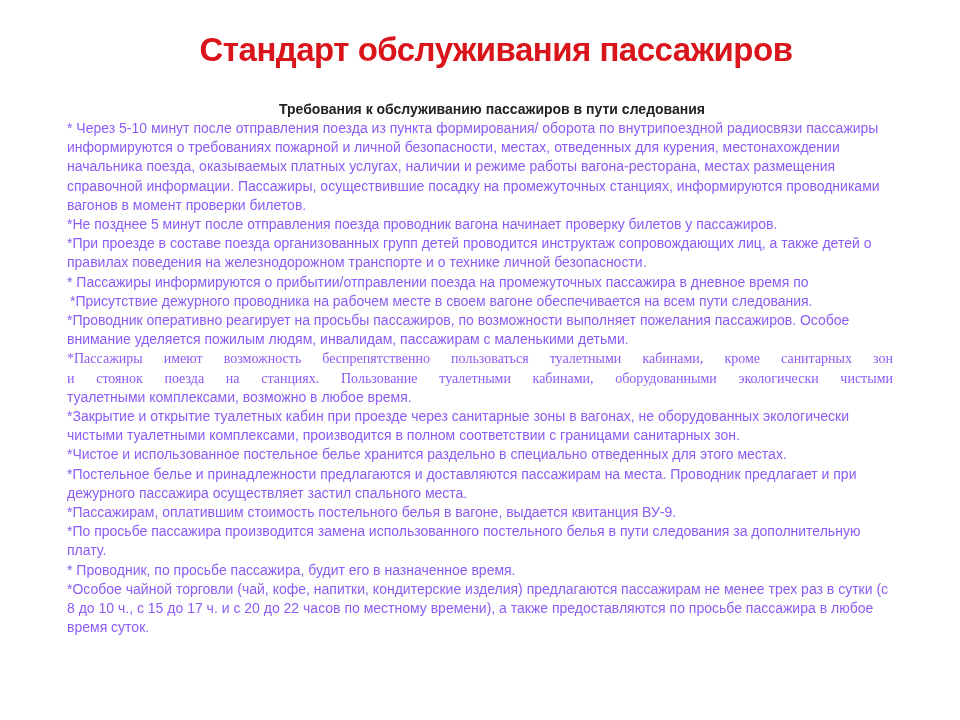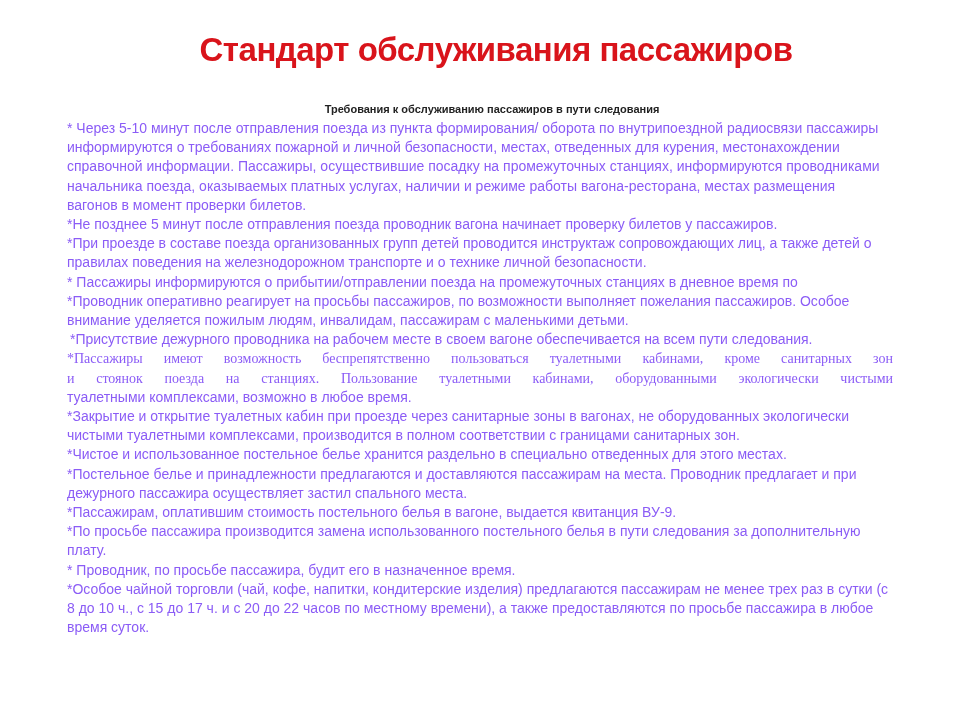--- a/index.html
+++ b/index.html
@@ -37,21 +37,21 @@
     }
     .content {
       position: absolute;
       left: 67px;
       top: 100px;
       width: 840px;
     }
     .subtitle {
       text-align: center;
       font-weight: bold;
-      font-size: 11px;
+      font-size: 14px;
       line-height: 19px;
       color: #222222;
       margin: 0 0 0 0;
       padding-left: 10px;
     }
     .para {
       margin: 0;
       font-size: 14px;
       line-height: 19.2px;
       color: #8b5cf6;
@@ -74,45 +74,45 @@
 
 <div class="slide">
   <h1 class="title">Стандарт обслуживания пассажиров</h1>
 
   <div class="content">
     <div class="subtitle">Требования к обслуживанию пассажиров в пути следования</div>
 
     <p class="para">
       <span class="line">* Через 5-10 минут после отправления поезда из пункта формирования/ оборота по внутрипоездной радиосвязи пассажиры</span>
       <span class="line">информируются о требованиях пожарной и личной безопасности, местах, отведенных для курения, местонахождении</span>
+      <span class="line">начальника поезда, оказываемых платных услугах, наличии и режиме работы вагона-ресторана, местах размещения</span>
       <span class="line">справочной информации. Пассажиры, осуществившие посадку на промежуточных станциях, информируются проводниками</span>
-      <span class="line">начальника поезда, оказываемых платных услугах, наличии и режиме работы вагона-ресторана, местах размещения</span>
       <span class="line">вагонов в момент проверки билетов.</span>
     </p>
 
     <p class="para">
       <span class="line">*Не позднее 5 минут после отправления поезда проводник вагона начинает проверку билетов у пассажиров.</span>
     </p>
 
     <p class="para">
       <span class="line">*При проезде в составе поезда организованных групп детей проводится инструктаж сопровождающих лиц, а также детей о</span>
       <span class="line">правилах поведения на железнодорожном транспорте и о технике личной безопасности.</span>
     </p>
 
     <p class="para">
-      <span class="line">* Пассажиры информируются о прибытии/отправлении поезда на промежуточных станциях в дневное время по</span>
+      <span class="line">* Пассажиры информируются о прибытии/отправлении поезда на промежуточных пассажира в дневное время по</span>
+    </p>
+
+    <p class="para indent1">
+      <span class="line"> *Присутствие дежурного проводника на рабочем месте в своем вагоне обеспечивается на всем пути следования.</span>
     </p>
 
     <p class="para">
       <span class="line"> *Проводник оперативно реагирует на просьбы пассажиров, по возможности выполняет пожелания пассажиров. Особое</span>
       <span class="line">внимание уделяется пожилым людям, инвалидам, пассажирам с маленькими детьми.</span>
-    </p>
-
-    <p class="para indent1">
-      <span class="line"> *Присутствие дежурного проводника на рабочем месте в своем вагоне обеспечивается на всем пути следования.</span>
     </p>
 
     <p class="para">
       <span class="line justify">*Пассажиры имеют возможность беспрепятственно пользоваться туалетными кабинами, кроме санитарных зон</span>
       <span class="line justify">и стоянок поезда на станциях. Пользование туалетными кабинами, оборудованными экологически чистыми</span>
       <span class="line">туалетными комплексами, возможно в любое время.</span>
     </p>
 
     <p class="para">
       <span class="line"> *Закрытие и открытие туалетных кабин при проезде через санитарные зоны в вагонах, не оборудованных экологически</span>

